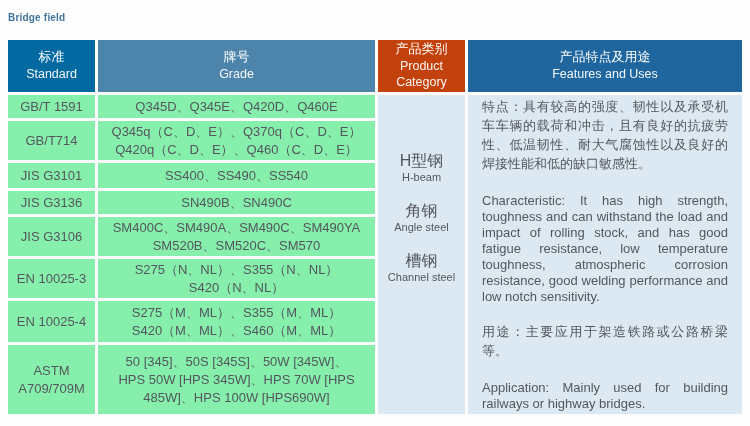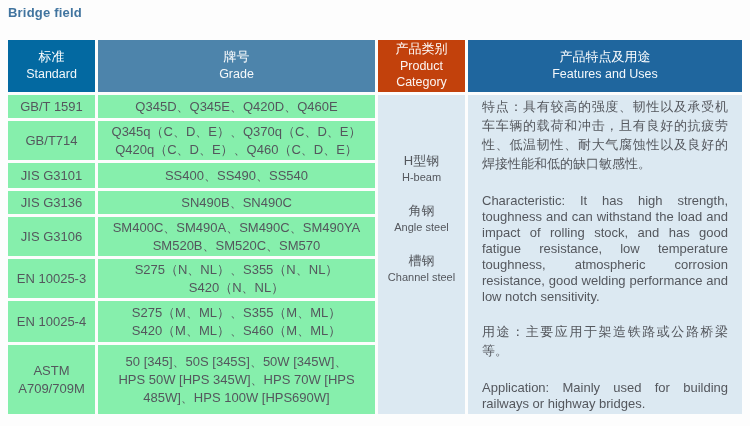--- a/index.html
+++ b/index.html
@@ -5,22 +5,22 @@
   * { box-sizing: border-box; margin: 0; padding: 0; }
   html, body {
     width: 750px; height: 426px;
     background: #fdfdfd;
     font-family: "Liberation Sans", sans-serif;
     position: relative;
     overflow: hidden;
   }
   .page-title {
     position: absolute;
-    left: 8px; top: 5px;
-    font-size: 13px;
+    left: 8px; top: 12px;
+    font-size: 10px;
     font-weight: bold;
     color: #41749f;
     letter-spacing: 0.2px;
   }
   .spec-table {
     position: absolute;
     left: 8px; top: 40px;
     width: 734px;
     display: grid;
     grid-template-columns: 87px 277px 87px 274px;
@@ -62,21 +62,21 @@
     background: #dce9f2;
     display: flex;
     flex-direction: column;
     align-items: center;
     justify-content: center;
     padding-bottom: 72px;
     gap: 16px;
     color: #54575d;
   }
   .category-item { text-align: center; line-height: 17px; }
-  .category-item .zh { font-size: 13px; display: block; }
+  .category-item .zh { font-size: 16px; display: block; }
   .category-item .en { font-size: 11px; display: block; }
   .features-cell {
     grid-column: 4;
     grid-row: 2 / span 8;
     background: #dce9f2;
     color: #54575d;
     display: flex;
     flex-direction: column;
     justify-content: center;
     padding: 0 14px;

